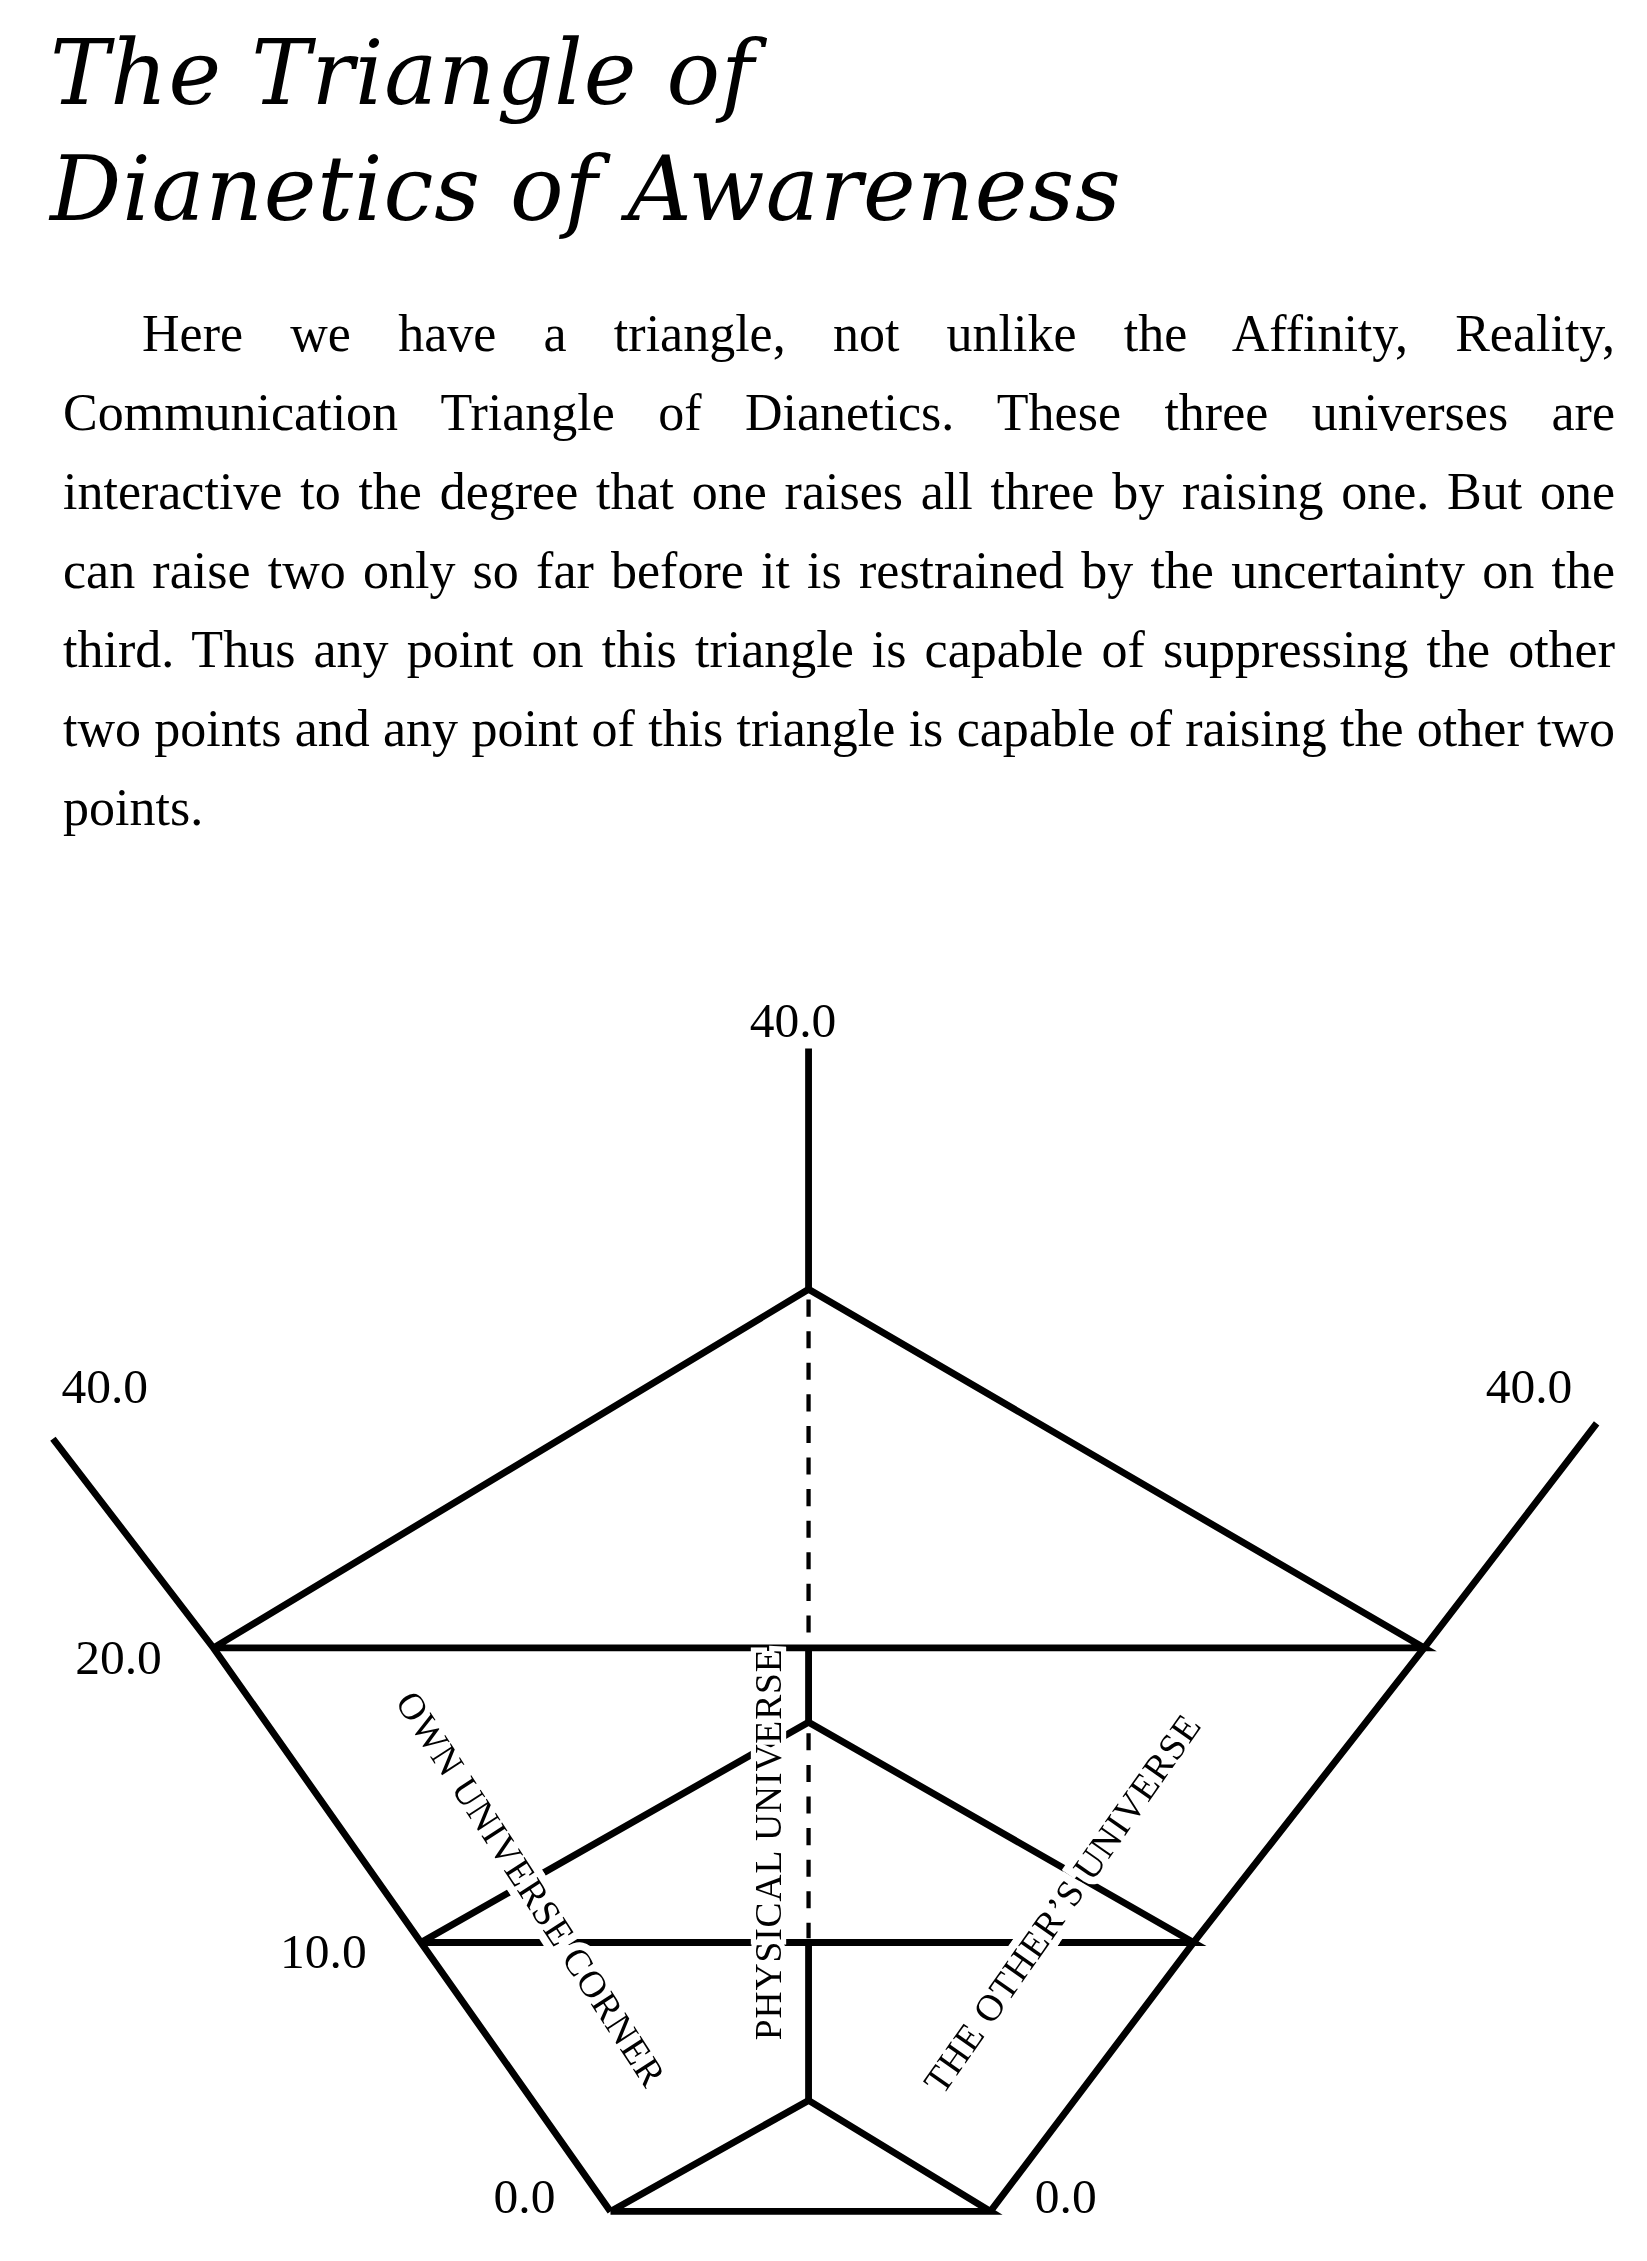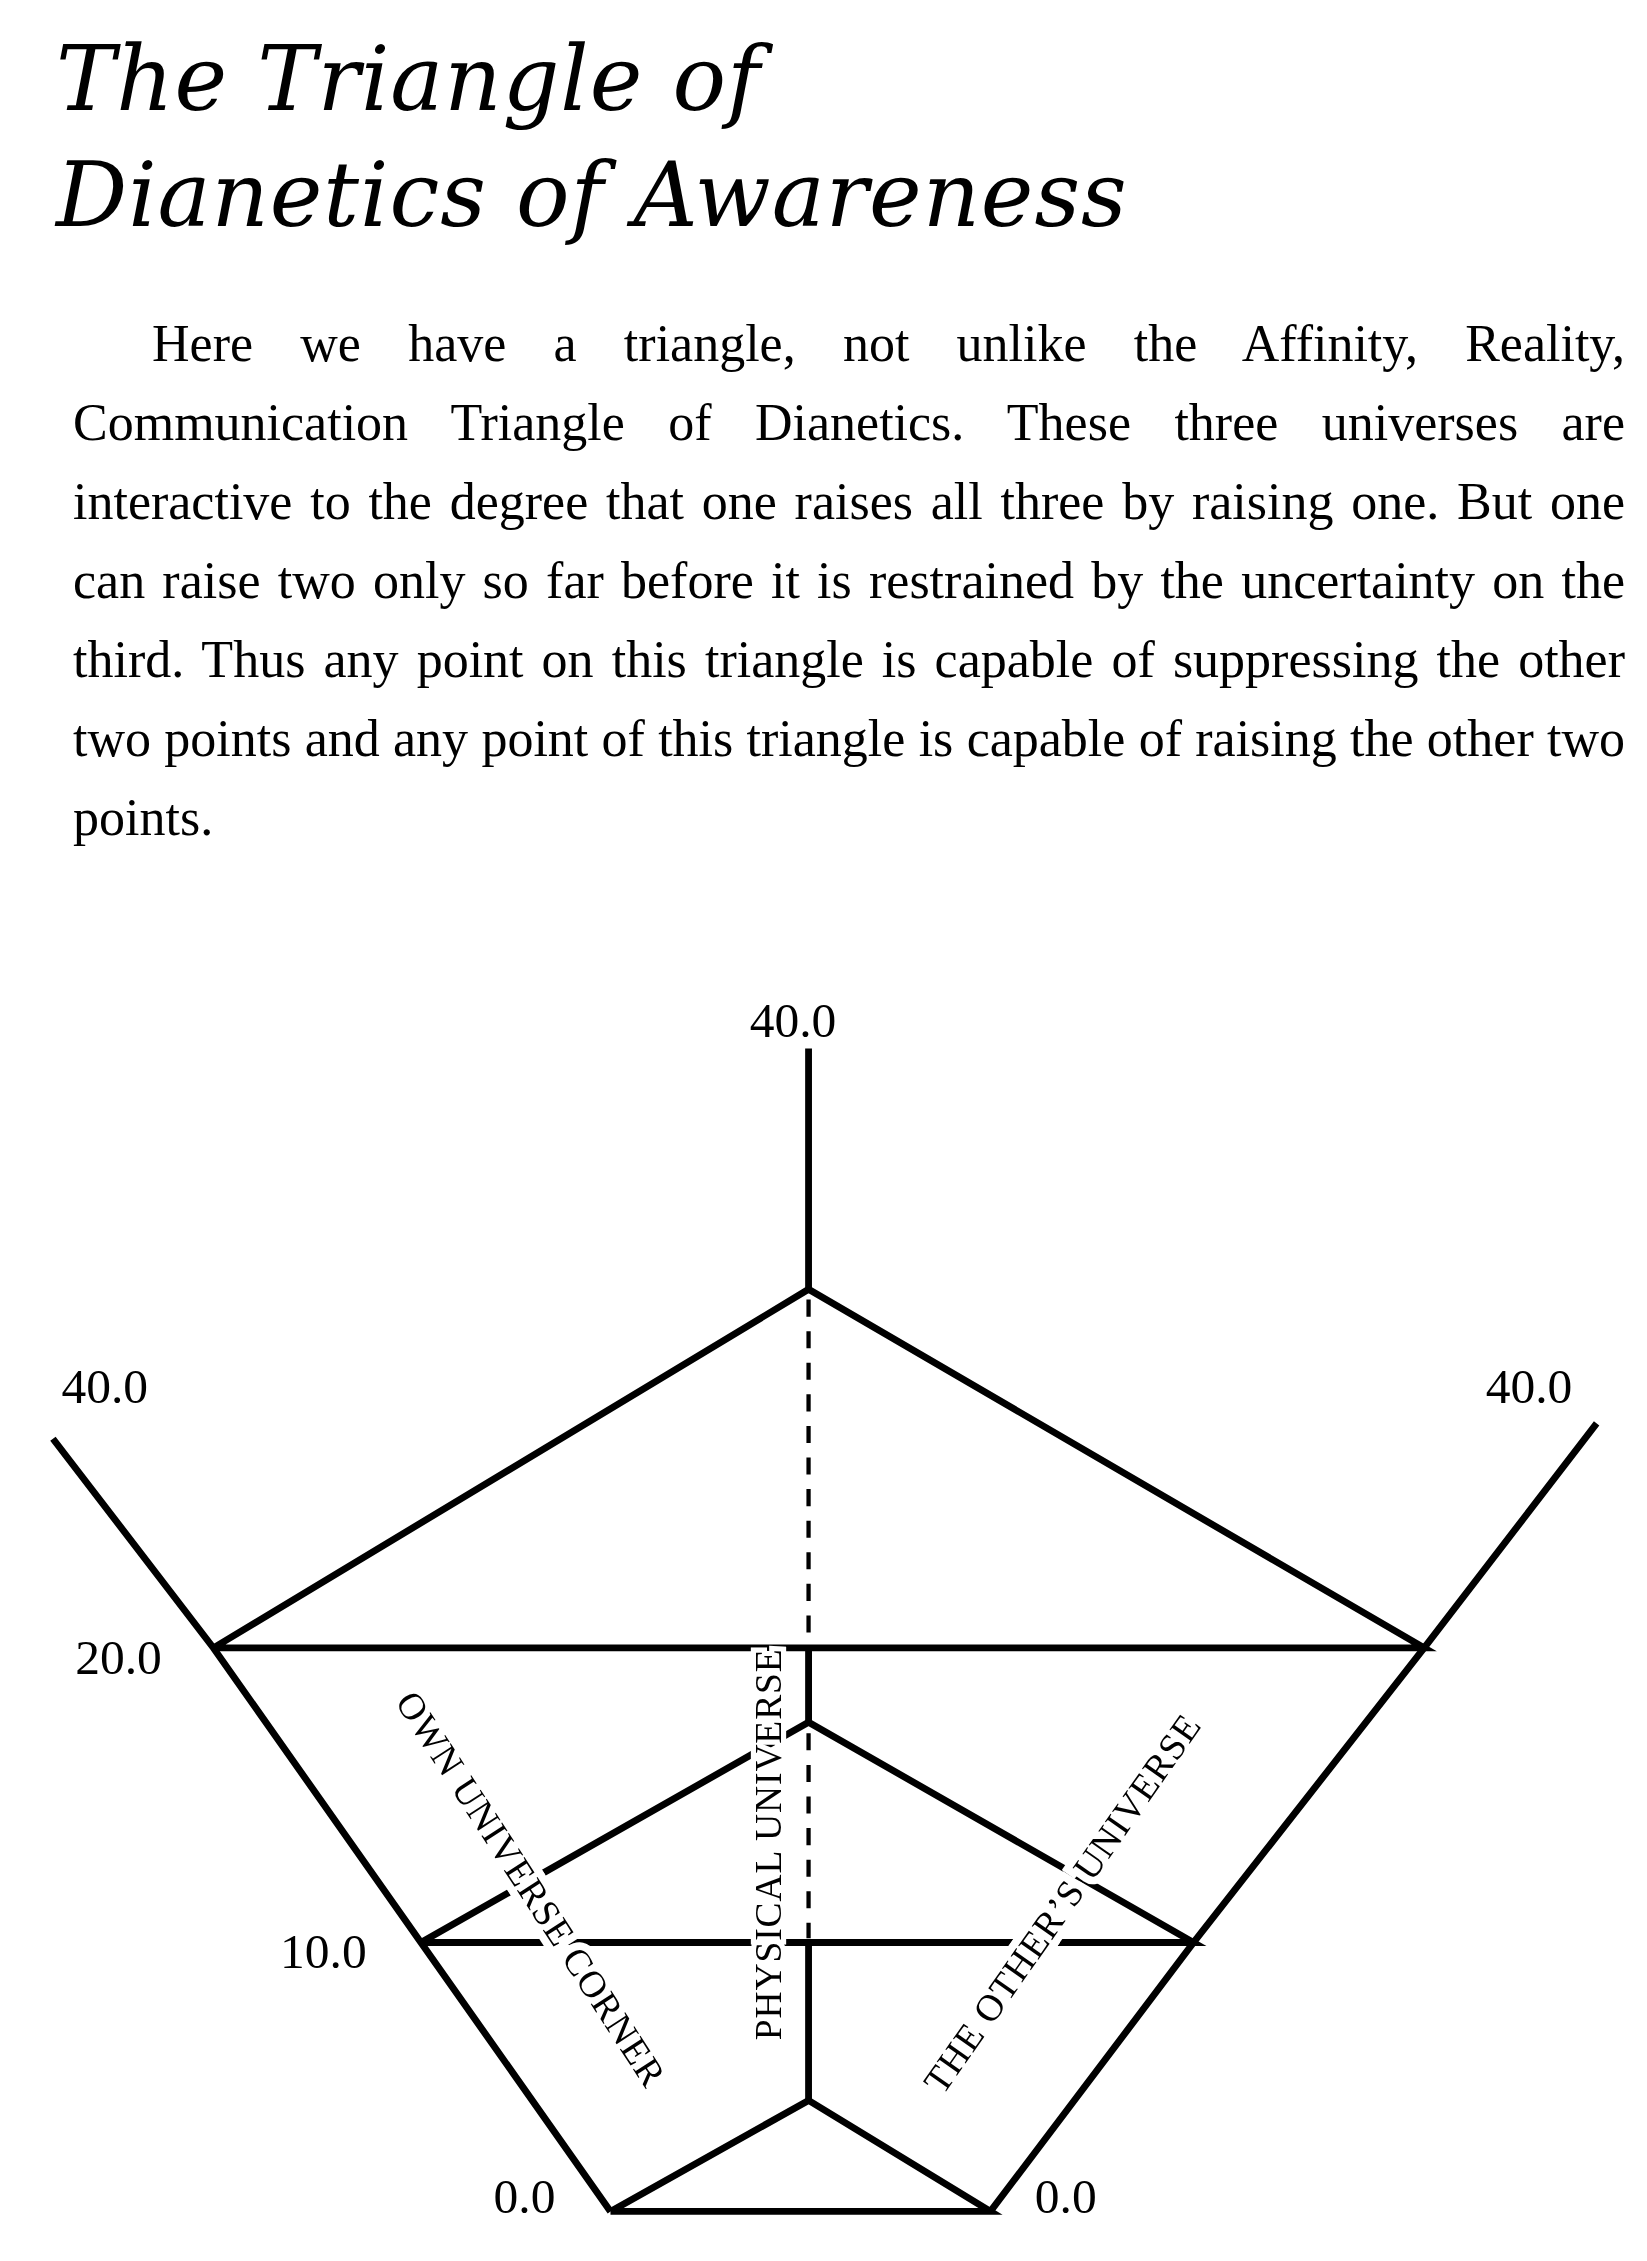--- a/index.html
+++ b/index.html
@@ -1,26 +1,26 @@
 <!DOCTYPE html>
 <html style="font-size:13.7px"><head>
 <meta charset="utf-8">
 <style>
   html, body { margin: 0; padding: 0; background: #ffffff; }
   body { width: 1647px; height: 2261px; position: relative; overflow: hidden; color: #000; }
   .title {
     position: absolute; left: 50px; top: 15.4px;
     font-family: "DejaVu Serif", serif; font-style: italic;
     font-size: 89px; line-height: 116px; letter-spacing: 0.9px;
-    margin: 6px; font-weight: normal;
+    margin: 0; font-weight: normal;
   }
   .para {
     position: absolute; left: 61px; top: 292px; width: 1552px;
     font-family: "Liberation Serif", serif; font-size: 52px; line-height: 79px;
-    text-align: justify; text-indent: 79px; margin: 12px;
+    text-align: justify; text-indent: 79px; margin: 2px;
   }
   .diagram { position: absolute; left: 0; top: 0; width: 1647px; height: 2261px; }
   .lbl { font-family: "Liberation Serif", serif; font-size: 58px; fill: #000; }
   .axlbl { font-family: "Liberation Serif", serif; font-size: 44px; fill: #000; letter-spacing: 1px; }
 </style>
 </head>
 <body>
 
 <h1 class="title">
   <span>The Triangle of</span><br>

